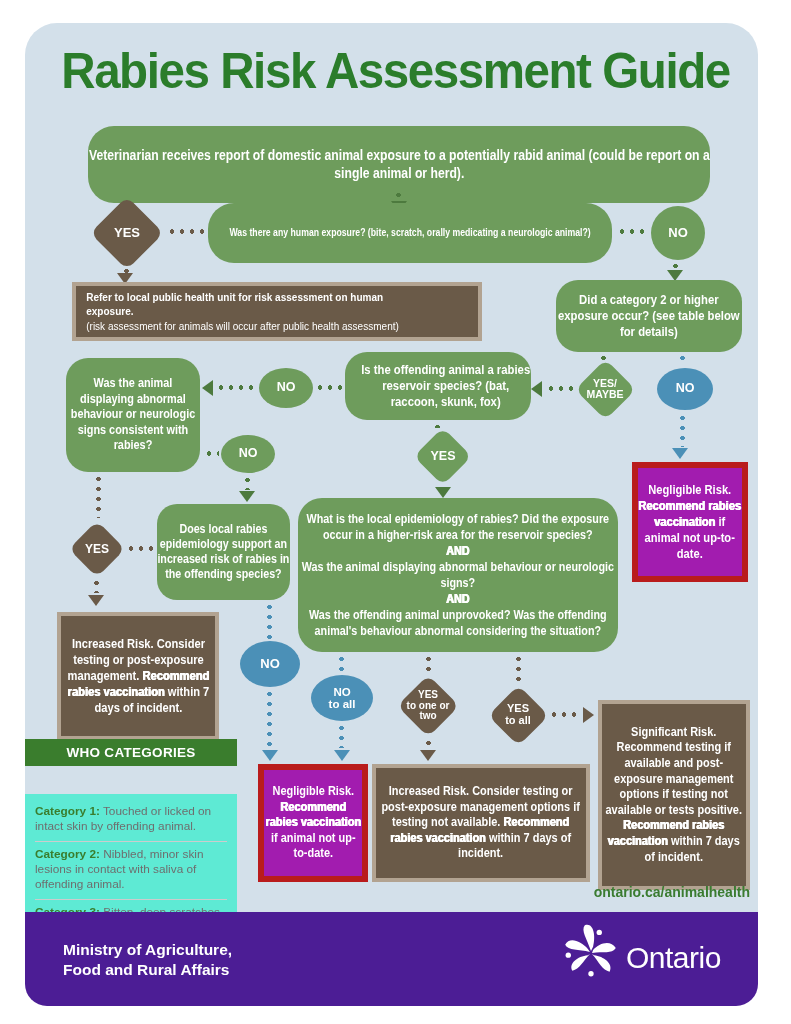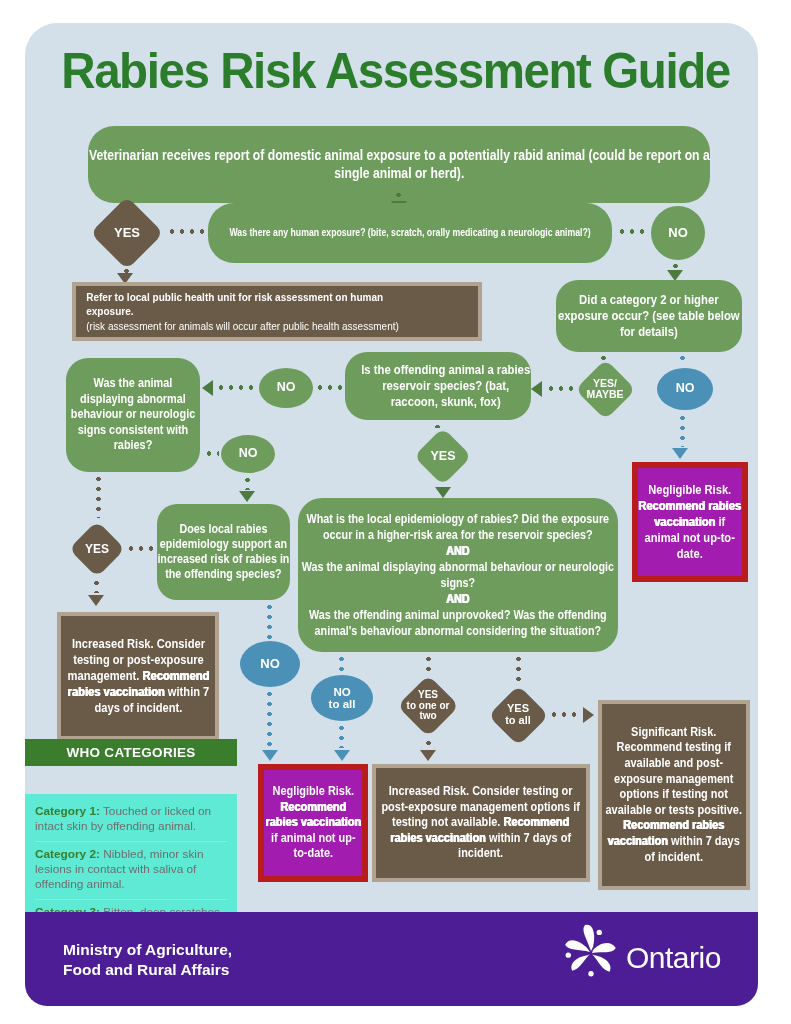--- a/index.html
+++ b/index.html
@@ -233,20 +233,21 @@
     </div>
   </div>
 
   <div id="whoHead">WHO CATEGORIES</div>
   <div id="whoBody">
     <div class="cat"><b>Category 1:</b><span> Touched or licked on intact skin by offending animal.</span></div>
     <div class="cat"><b>Category 2:</b><span> Nibbled, minor skin lesions in contact with saliva of offending animal.</span></div>
     <div class="cat"><b>Category 3:</b><span> Bitten, deep scratches, broken skin or mucus membranes in contact with saliva of offending animal.</span></div>
   </div>
 
+  <div id="lnk">ontario.ca/animalhealth</div>
 
   <div id="footer">
     <div id="ministry">
       <div>Ministry of Agriculture,</div>
       <div>Food and Rural Affairs</div>
     </div>
     <svg width="62" height="62" viewBox="0 0 60 60" style="position:absolute;left:535px;top:8px;">
       <g fill="#ffffff">
         <path d="M30 30 C26 18 20 10 24 5 C32 2 35 14 32 26 Z"></path>
         <path d="M29 31 C18 28 8 30 5 24 C9 16 20 20 27 28 Z"></path>

